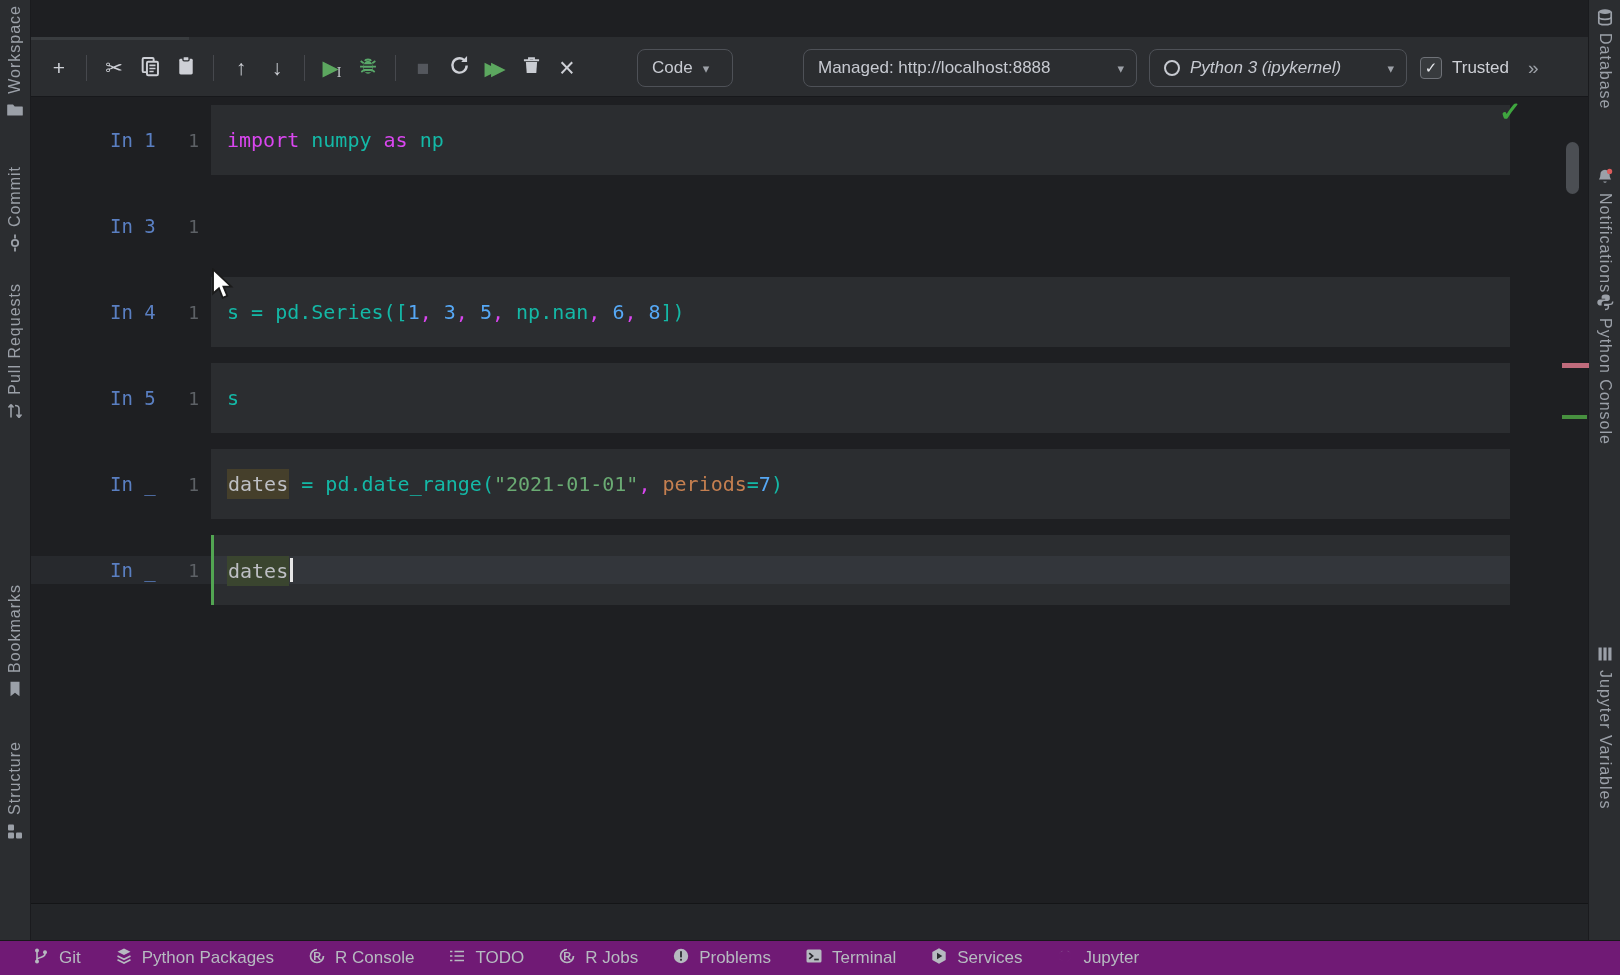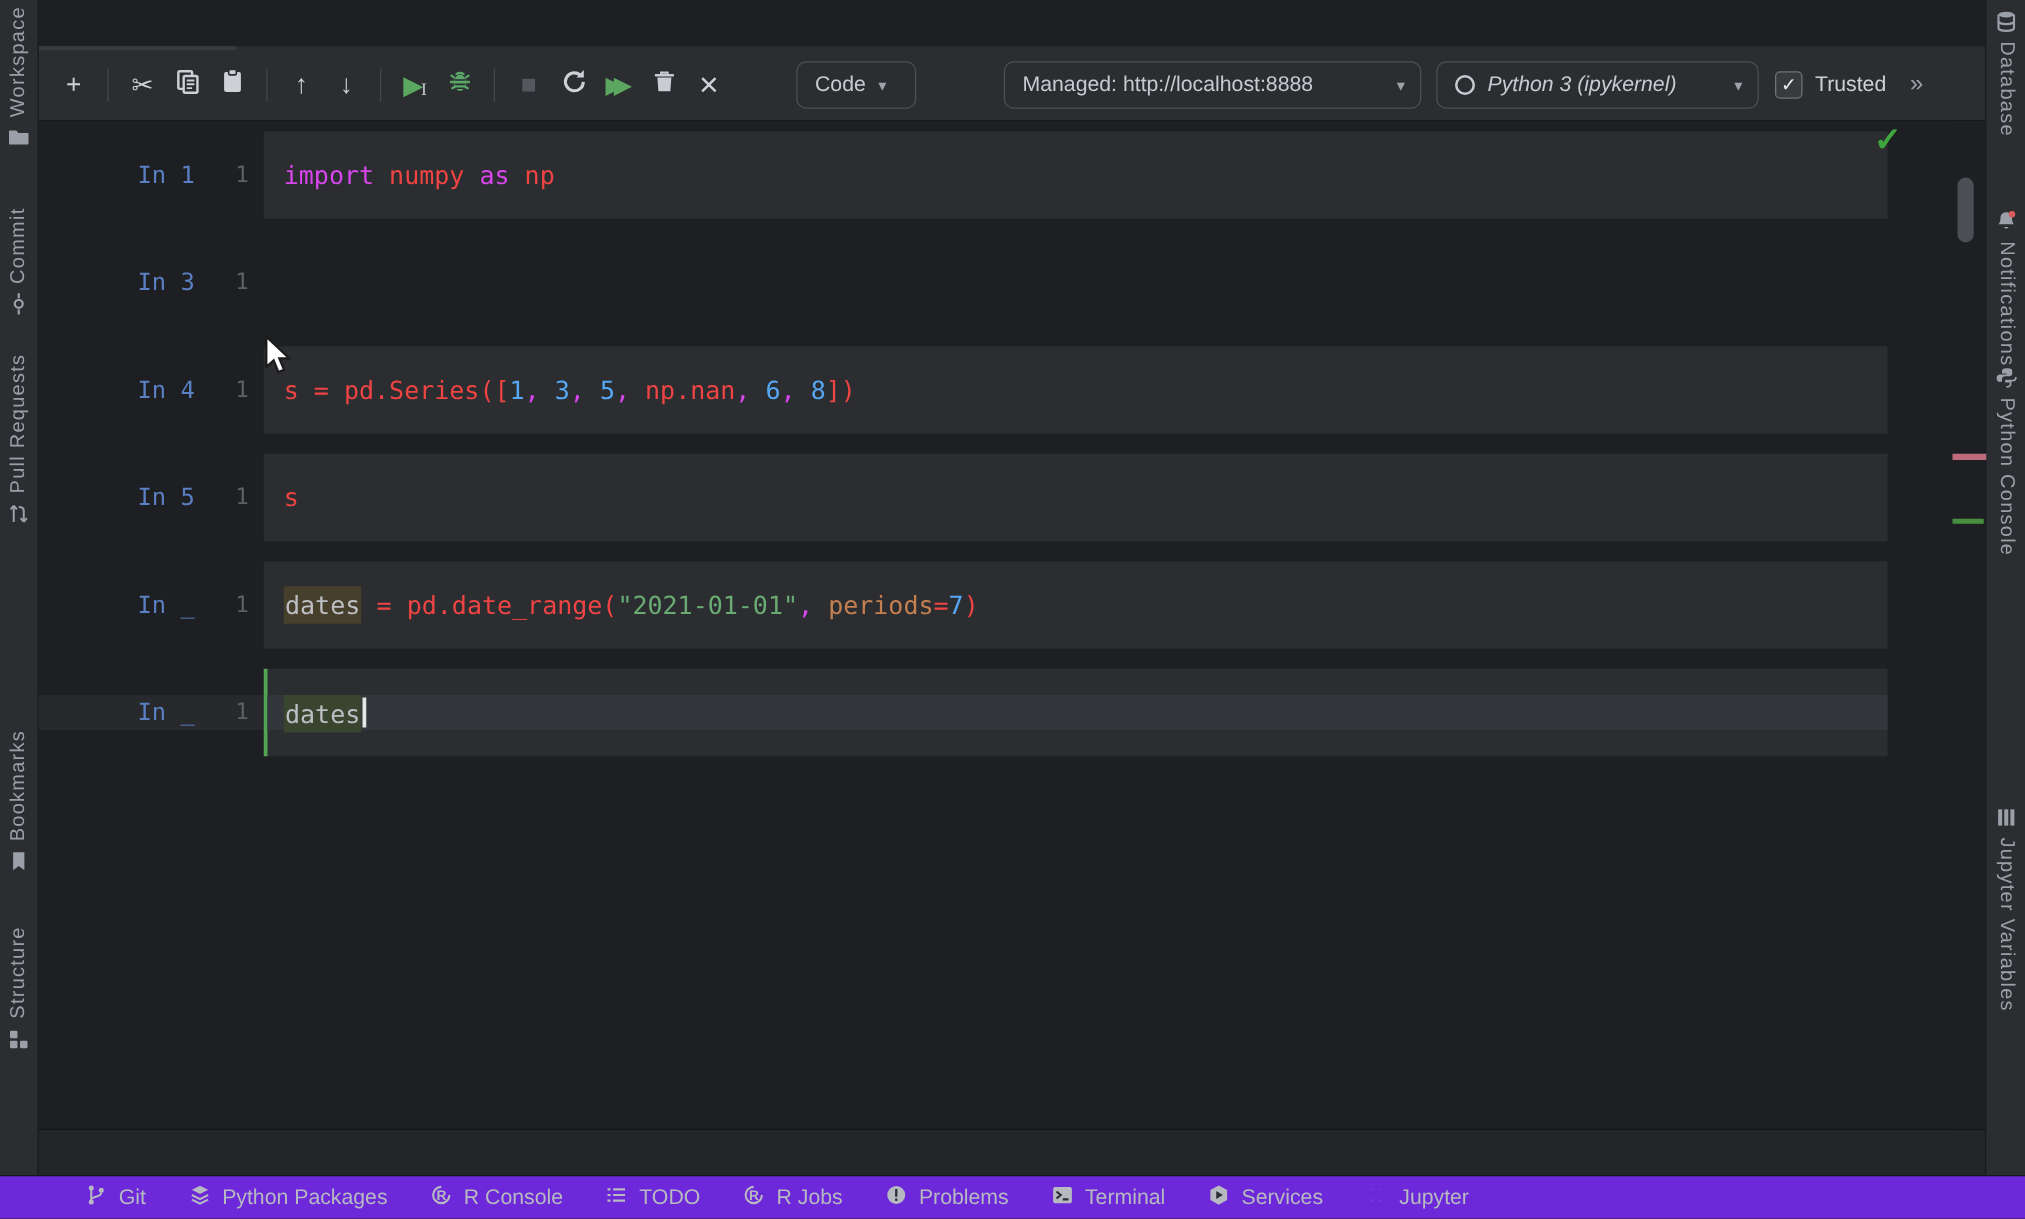--- a/index.html
+++ b/index.html
@@ -55,21 +55,21 @@
   .gutter { position:relative; width:180px; flex:none; }
   .exec-label { position:absolute; left:79px; top:50%; transform:translateY(-50%);
                 font-family:"DejaVu Sans Mono", monospace; font-size:19px; color:#5a7fc2; }
   .line-num { position:absolute; left:142px; top:50%; transform:translateY(-50%); width:26px; text-align:right;
               font-family:"DejaVu Sans Mono", monospace; font-size:18px; color:#5d6166; }
   .panel { position:relative; flex:1; margin:8px 50px 8px 0; background:#2b2d30;
            display:flex; align-items:center; padding-left:16px; }
   .code-line { position:relative; z-index:2; font-family:"DejaVu Sans Mono", monospace; font-size:20px;
                color:#bdbfc4; white-space:pre; }
   .tok-kw  { color:#d946ef; }
-  .tok-txt { color:#ef4444; }
+  .tok-txt { color:#14b8a6; }
   .tok-num { color:#56a8f5; }
   .tok-str { color:#6aab73; }
   .tok-par { color:#c57f50; }
   .tok-hlb { background:#453f2b; color:#bdbfc4; padding:3px 1px; }
   .tok-hlg { background:#3a452f; color:#bdbfc4; padding:3px 1px; }
   .cell.active .panel { border-left:3px solid #52a552; padding-left:13px; }
   .cursor-band { position:absolute; z-index:1; left:0; right:0; top:50%; height:28px;
                  transform:translateY(-50%); background:#33363b; }
   .row-band { position:absolute; z-index:0; left:0; right:50px; top:50%; height:28px;
               transform:translateY(-50%); background:#27292d; }
@@ -80,23 +80,23 @@
   .scroll-thumb { position:absolute; left:1566px; top:142px; width:13px; height:52px; border-radius:7px;
                   background:#4b4e53; z-index:6; cursor:pointer; }
   .stripe-mark { position:absolute; z-index:6; }
   .stripe-pink  { left:1562px; top:363px; width:27px; height:5px; background:#c06b7c; }
   .stripe-green { left:1562px; top:415px; width:25px; height:4px; background:#47903f; }
 
   .editor-bottom-strip { position:absolute; left:31px; top:903px; width:1557px; height:37px;
                          background:#232528; border-top:1px solid #141517; }
 
   
-  .status-bar { position:absolute; left:0; right:0; bottom:0; height:35px; background:#6d28d9;
+  .status-bar { position:absolute; left:0; right:0; bottom:0; height:35px; background:#701a75;
                 border-top:1px solid #17181a; display:flex; align-items:center; gap:34px;
-                padding-left:68px; z-index:7; }
+                padding-left:32px; z-index:7; }
   .sb-item { display:flex; align-items:center; gap:9px; color:#b6bac0; font-size:17px; cursor:pointer; flex:none; }
   .sb-item svg { width:18px; height:18px; }
 
   
   .mouse-cursor { position:absolute; left:210px; top:268px; z-index:50; pointer-events:none; }
 </style>
 </head>
 <body>
 
 <div class="window">

